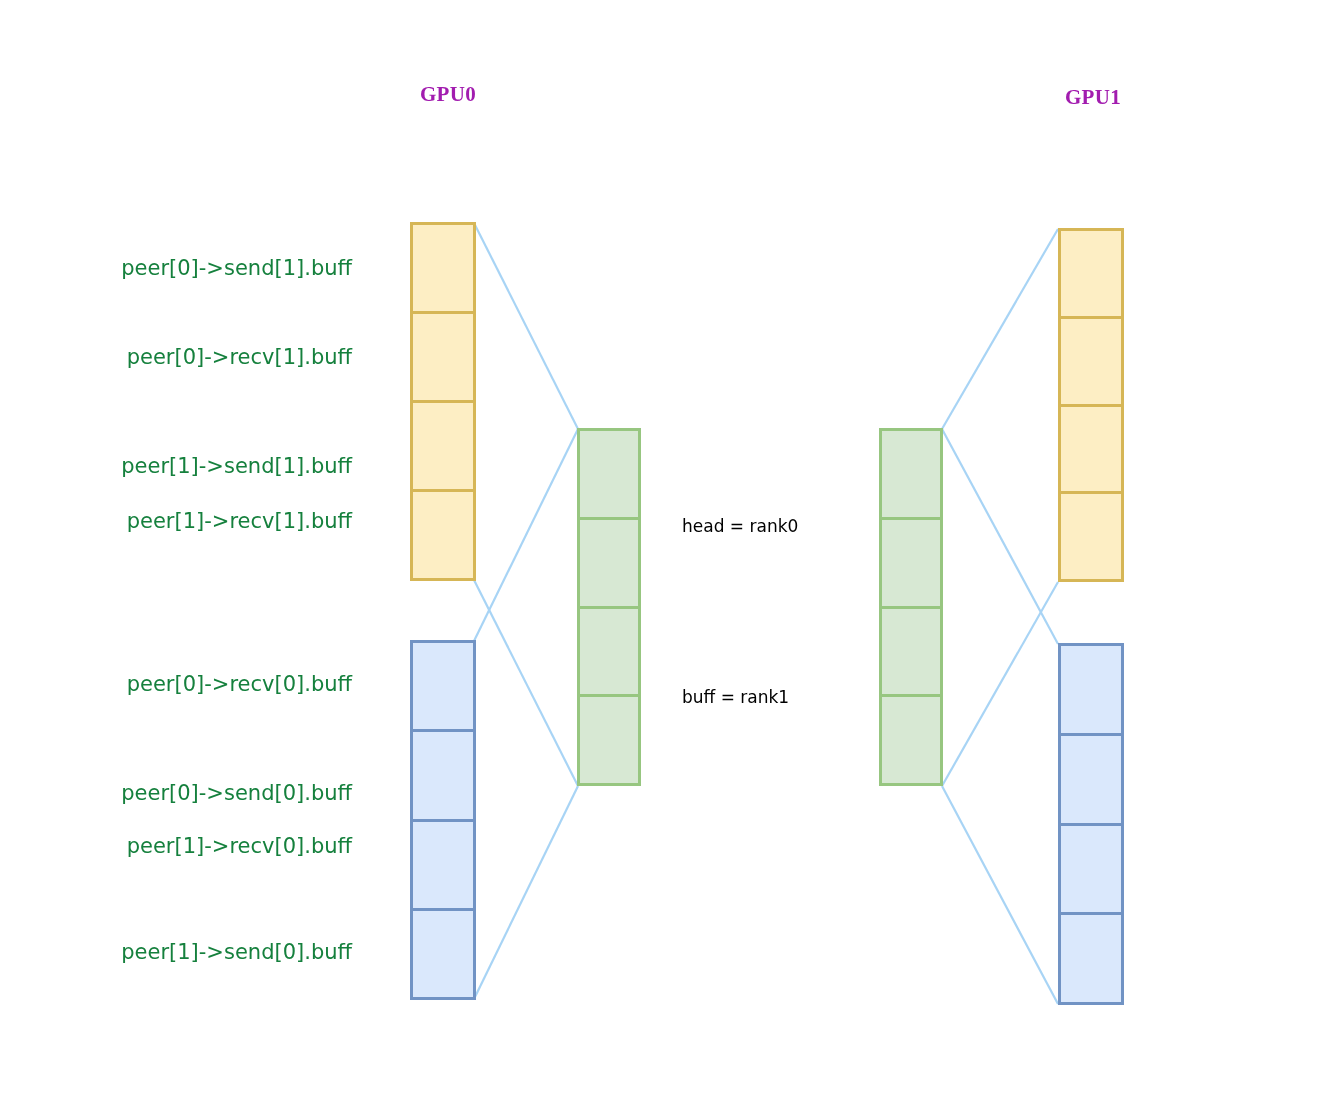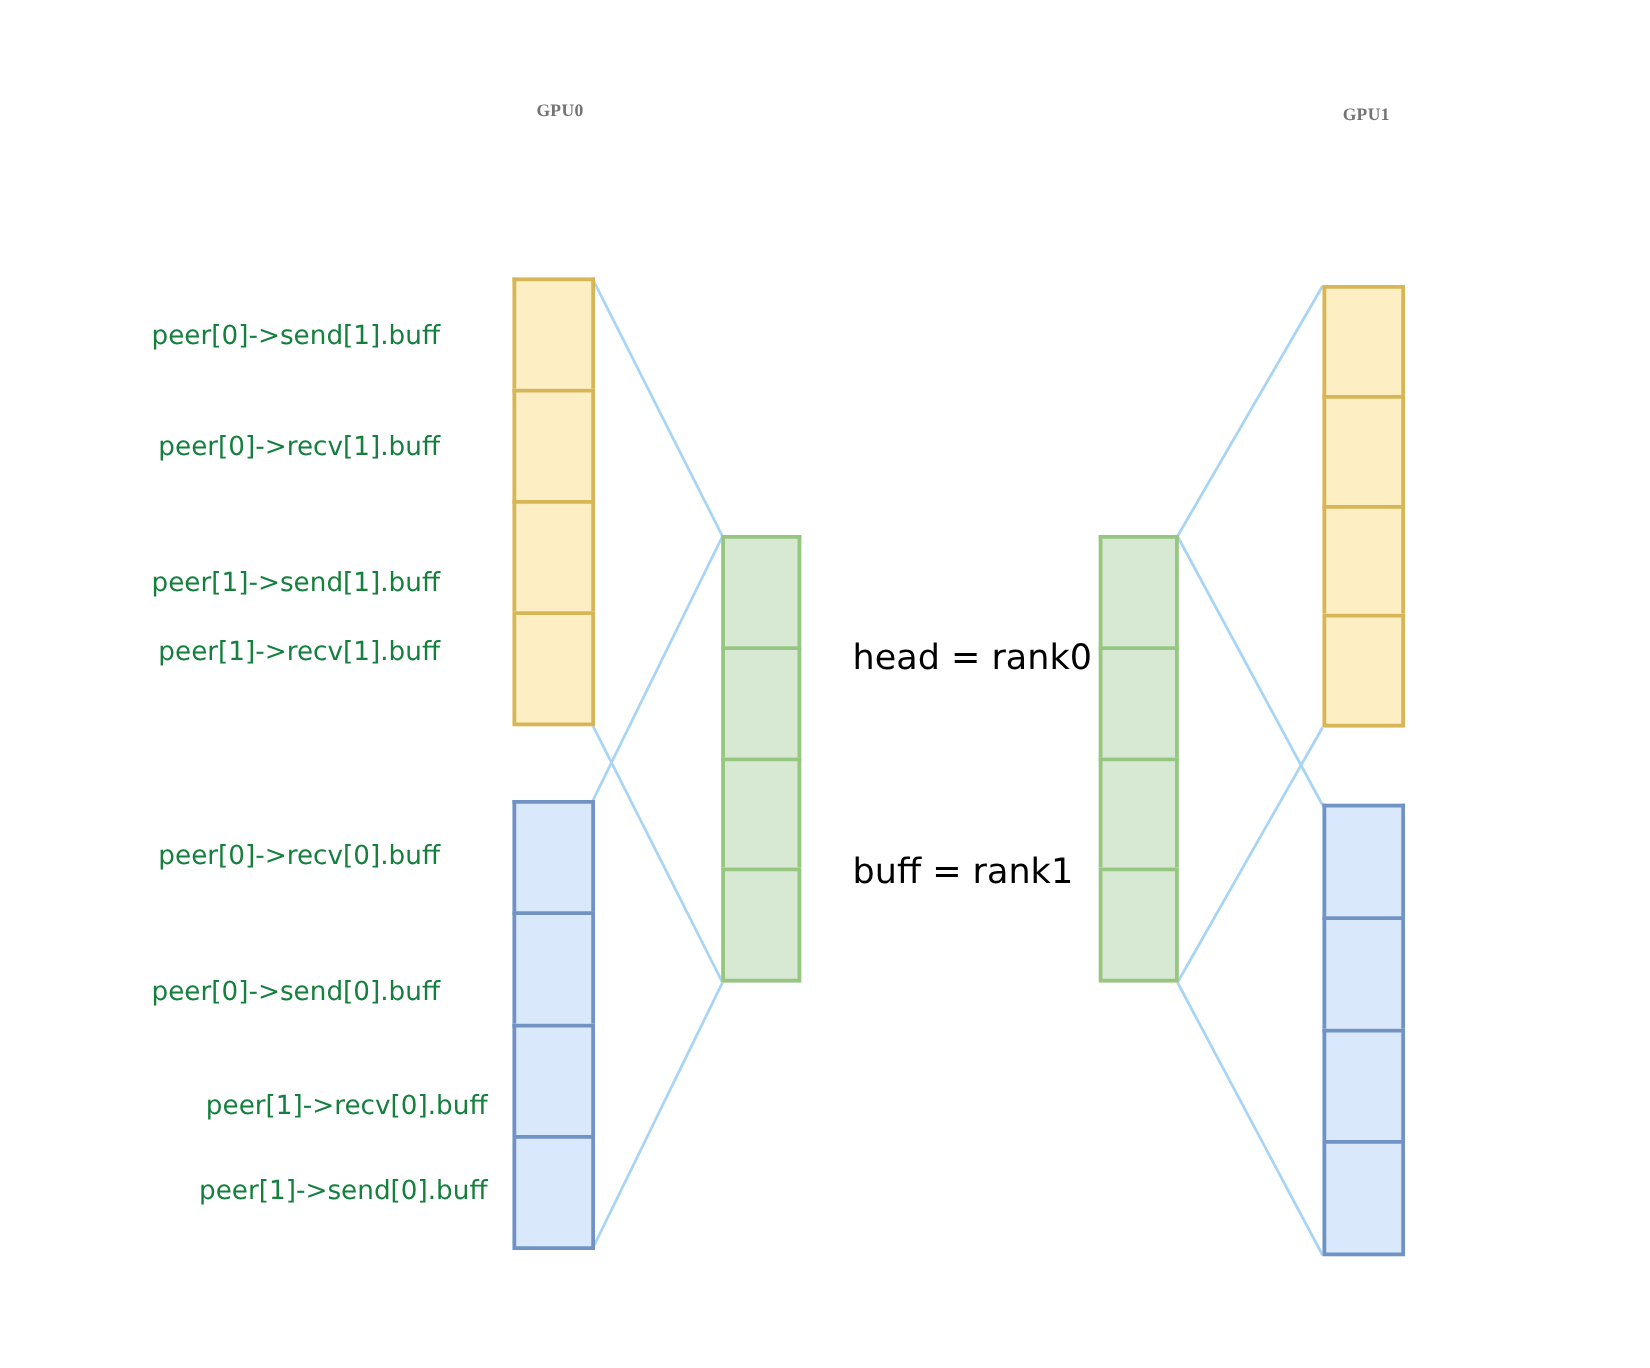--- a/index.html
+++ b/index.html
@@ -16,22 +16,22 @@
     height: 1094px;
     background: #ffffff;
     overflow: hidden;
   }
 
   
   .gpu-title {
     position: absolute;
     font-family: "Liberation Serif", "DejaVu Serif", serif;
     font-weight: bold;
-    font-size: 14px;
-    color: #737373;
+    font-size: 21px;
+    color: #a21caf;
     letter-spacing: 0.3px;
     white-space: nowrap;
     text-align: center;
   }
 
   
   .column {
     position: absolute;
     display: flex;
     flex-direction: column;
@@ -71,21 +71,21 @@
     color: #15803d;
     white-space: nowrap;
     text-align: right;
     transform: translateY(-50%);
   }
 
   
   .head-label {
     position: absolute;
     font-family: "DejaVu Sans", "Liberation Sans", sans-serif;
-    font-size: 28px;
+    font-size: 17px;
     color: #000000;
     white-space: nowrap;
     transform: translateY(-50%);
   }
 
   
   #links {
     position: absolute;
     left: 0;
     top: 0;
@@ -156,22 +156,22 @@
       </div>
     </div>
 
   <div id="labels-host">
       <div class="buf-label" style="left: 0px; width: 352px; top: 268px;">peer[0]-&gt;send[1].buff</div>
       <div class="buf-label" style="left: 0px; width: 352px; top: 357px;">peer[0]-&gt;recv[1].buff</div>
       <div class="buf-label" style="left: 0px; width: 352px; top: 466px;">peer[1]-&gt;send[1].buff</div>
       <div class="buf-label" style="left: 0px; width: 352px; top: 521px;">peer[1]-&gt;recv[1].buff</div>
       <div class="buf-label" style="left: 0px; width: 352px; top: 684px;">peer[0]-&gt;recv[0].buff</div>
       <div class="buf-label" style="left: 0px; width: 352px; top: 773px; margin-top: 20px;">peer[0]-&gt;send[0].buff</div>
-      <div class="buf-label" style="left: 0px; width: 352px; top: 884px; padding-left: 38px;">peer[1]-&gt;recv[0].buff</div>
-      <div class="buf-label" style="left: 0px; width: 352px; top: 952px; padding-left: 38px;">peer[1]-&gt;send[0].buff</div>
+      <div class="buf-label" style="left: 0px; width: 352px; top: 846px;">peer[1]-&gt;recv[0].buff</div>
+      <div class="buf-label" style="left: 0px; width: 352px; top: 952px;">peer[1]-&gt;send[0].buff</div>
     </div>
 
   <div id="head-host">
       <div class="head-label" style="left: 682px; top: 526px;">head = rank0</div>
       <div class="head-label" style="left: 682px; top: 697px;">buff = rank1</div>
     </div>
 
 </div>
 
 </body></html>

